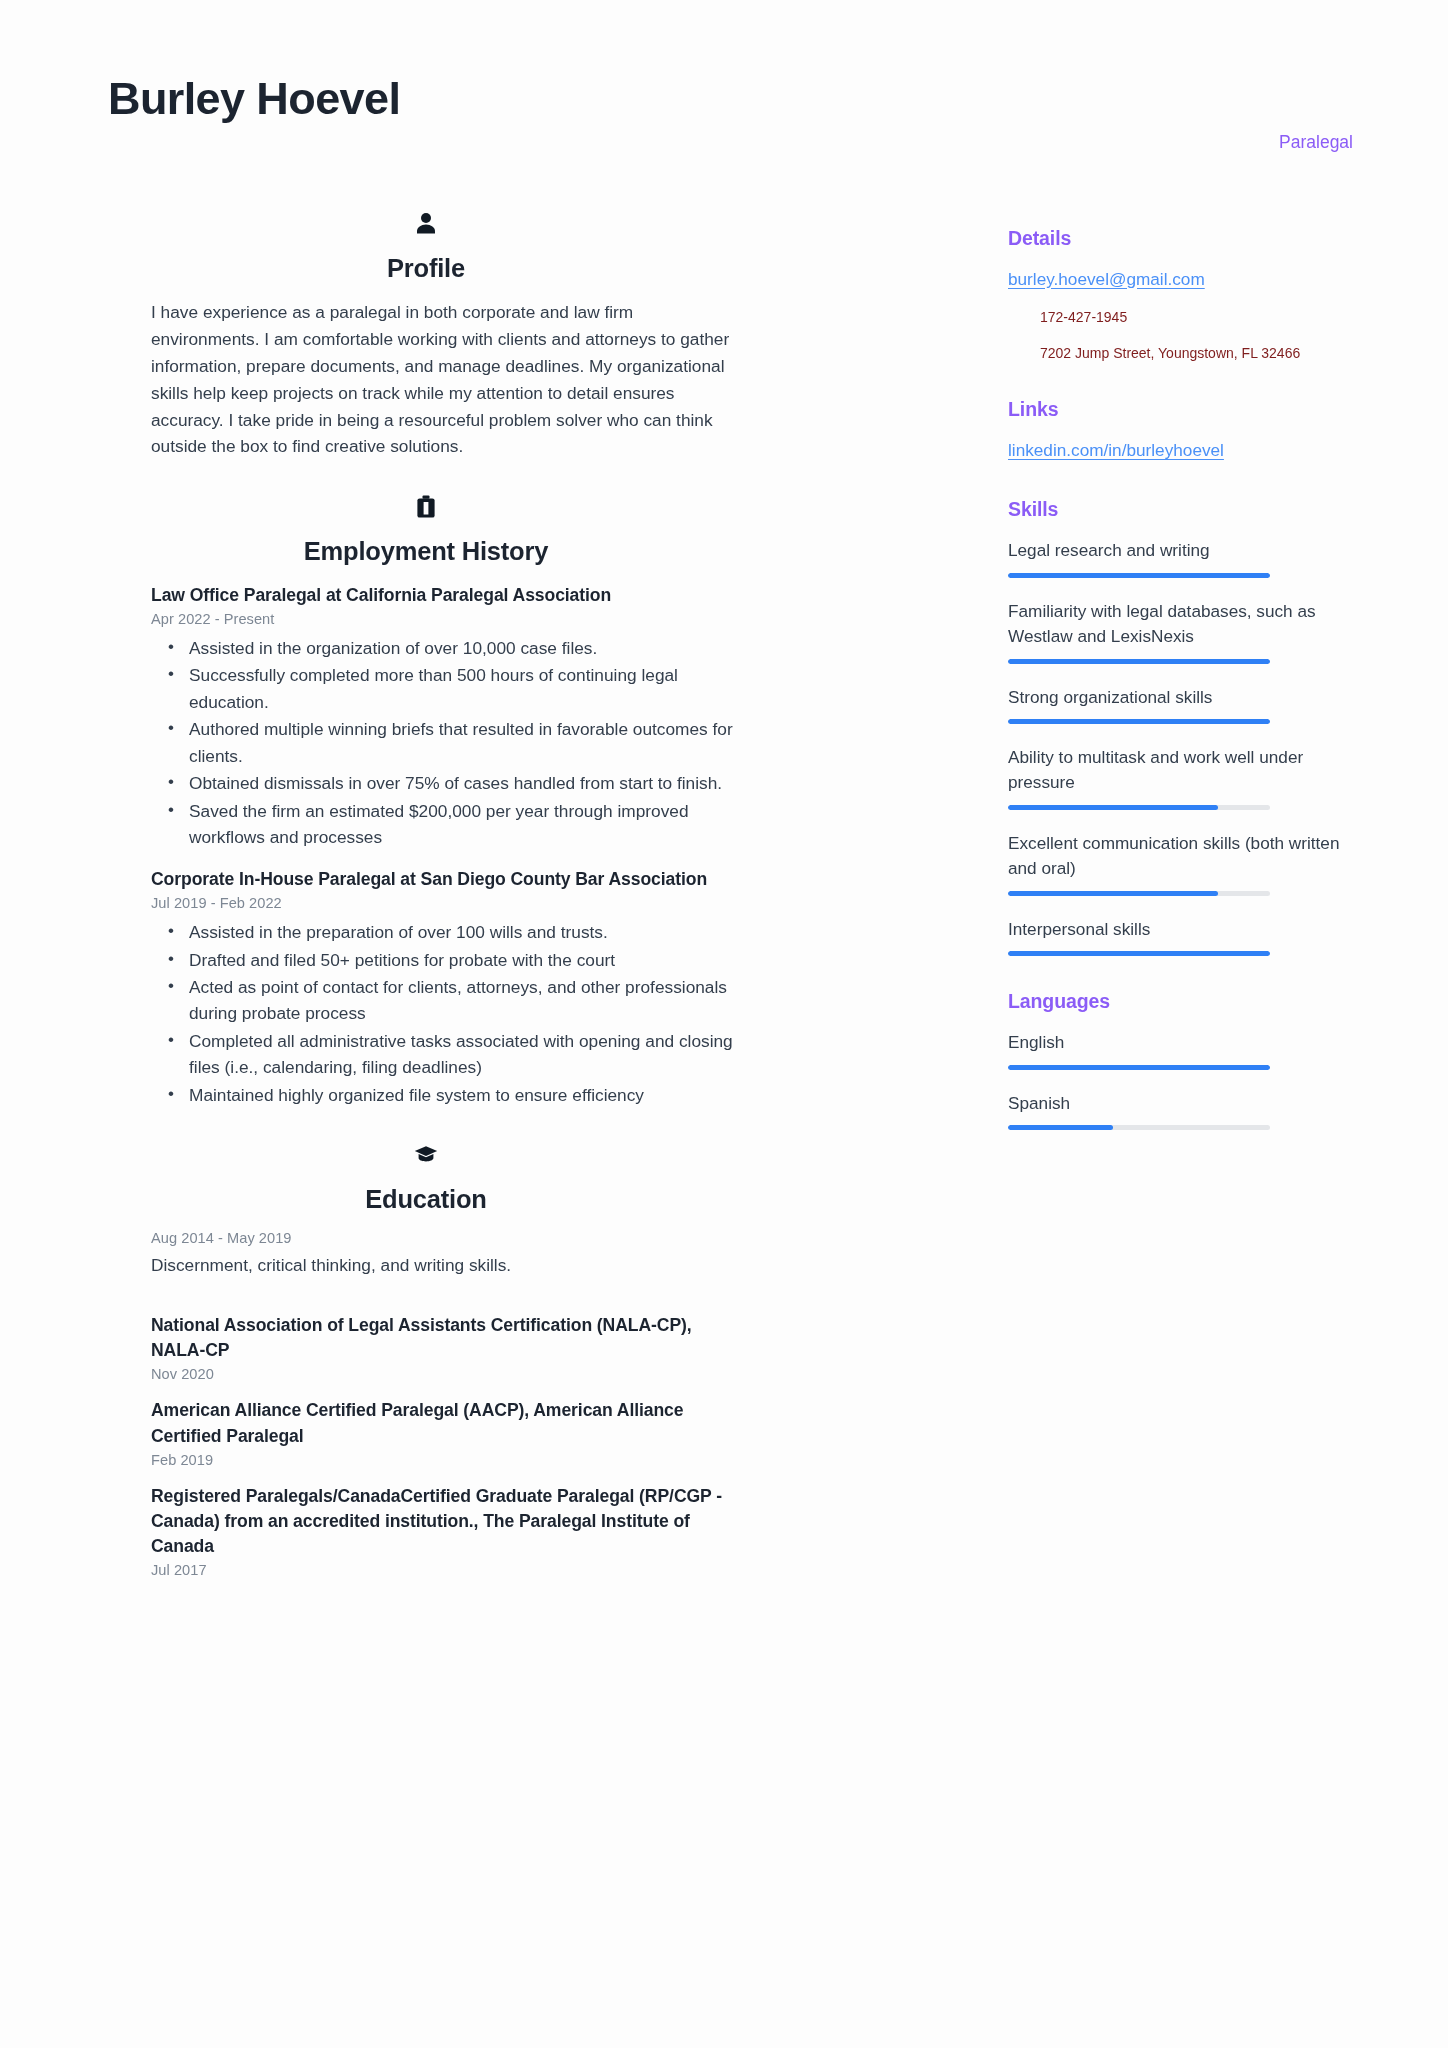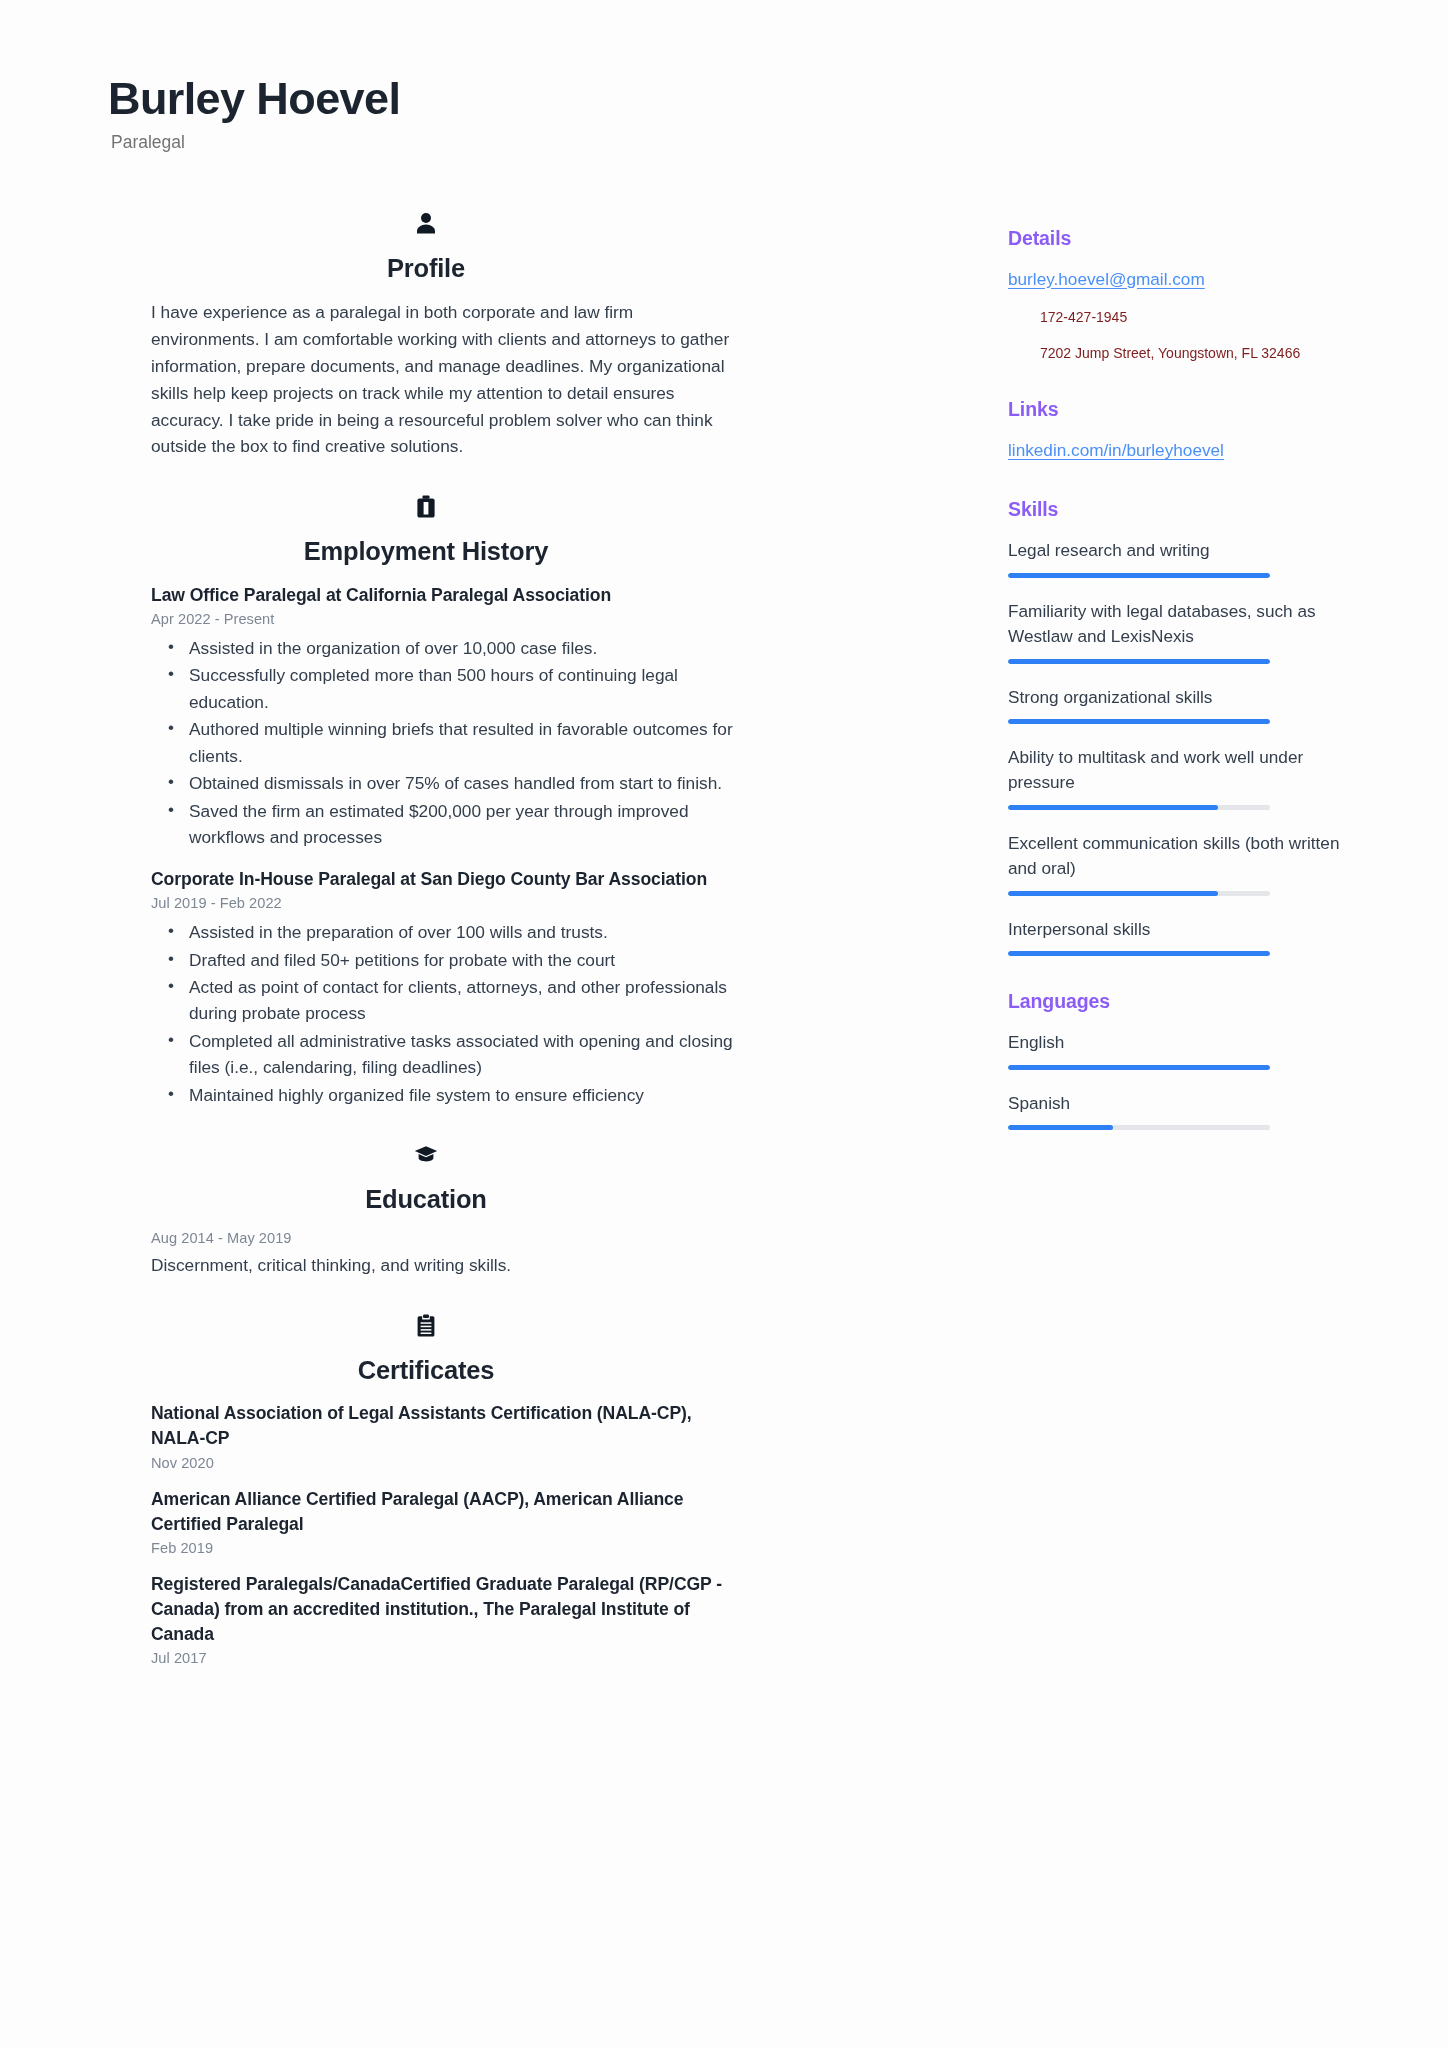--- a/index.html
+++ b/index.html
@@ -29,24 +29,25 @@
   .full-name {
     font-size: 45px;
     font-weight: bold;
     letter-spacing: -0.6px;
     color: #1c2430;
     line-height: 1.08;
   }
 
   .job-title {
     font-size: 17.5px;
-    color: #737373;
+    color: #8b5cf6;
     margin-top: 8px;
     margin-left: 3px;
     font-weight: normal;
+    text-align: right;
   }
 
   
   .body-cols {
     display: flex;
     align-items: flex-start;
   }
 
   .col-main {
     width: 636px;
@@ -290,33 +291,20 @@
         </div>
         <div class="section-body">
           <div class="entry">
             <div class="entry-date">Aug 2014 - May 2019</div>
             <div class="entry-desc">Discernment, critical thinking, and writing skills.</div>
           </div>
         </div>
       </div>
 
       <div class="section">
-        <div class="section-head">
-          <span class="section-icon">
-            <svg width="18" height="23" viewBox="0 0 18 23" fill="currentColor">
-              <rect x="6" y="0.5" width="6" height="3.4" rx="1.2"></rect>
-              <path d="M2.2 2.2h3v3.3h7.6V2.2h3a1.6 1.6 0 0 1 1.6 1.6v17.1a1.6 1.6 0 0 1-1.6 1.6H2.2A1.6 1.6 0 0 1 .6 20.9V3.8a1.6 1.6 0 0 1 1.6-1.6z"></path>
-              <rect x="3.6" y="8.3" width="10.8" height="1.5" fill="#fdfdfd"></rect>
-              <rect x="3.6" y="11.7" width="10.8" height="1.5" fill="#fdfdfd"></rect>
-              <rect x="3.6" y="15.1" width="10.8" height="1.5" fill="#fdfdfd"></rect>
-              <rect x="3.6" y="18.5" width="10.8" height="1.5" fill="#fdfdfd"></rect>
-            </svg>
-          </span>
-          <span class="section-title">Certificates</span>
-        </div>
         <div class="section-body">
           <div class="cert-entry">
             <div class="entry-title">National Association of Legal Assistants Certification (NALA-CP), NALA-CP</div>
             <div class="entry-date">Nov 2020</div>
           </div>
           <div class="cert-entry">
             <div class="entry-title">American Alliance Certified Paralegal (AACP), American Alliance Certified Paralegal</div>
             <div class="entry-date">Feb 2019</div>
           </div>
           <div class="cert-entry">

